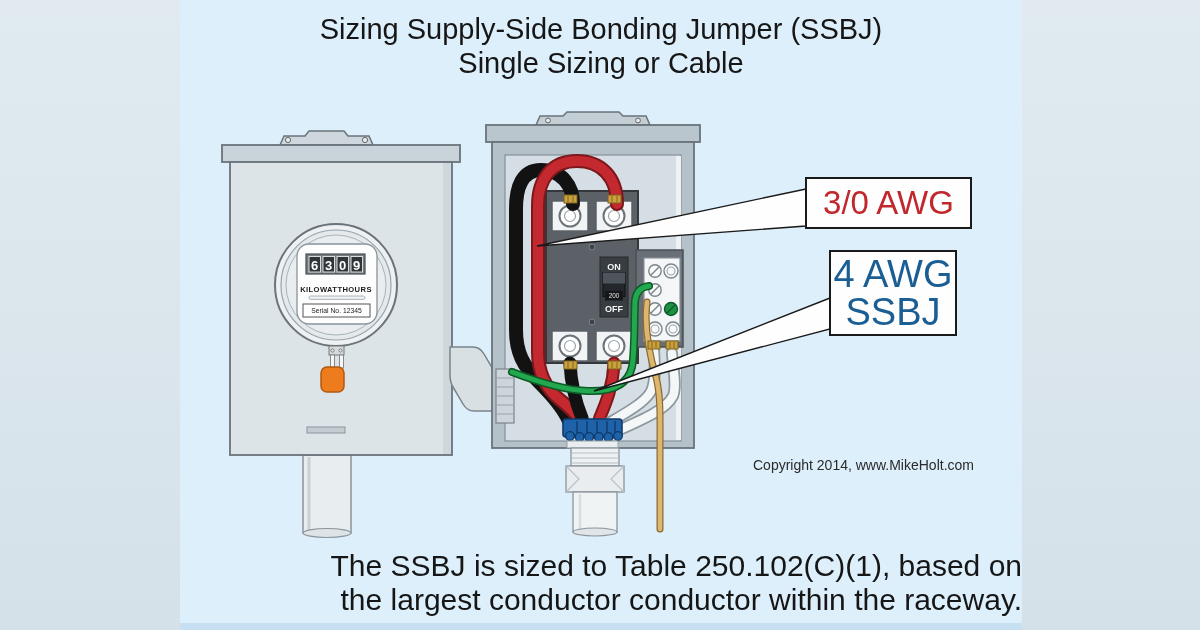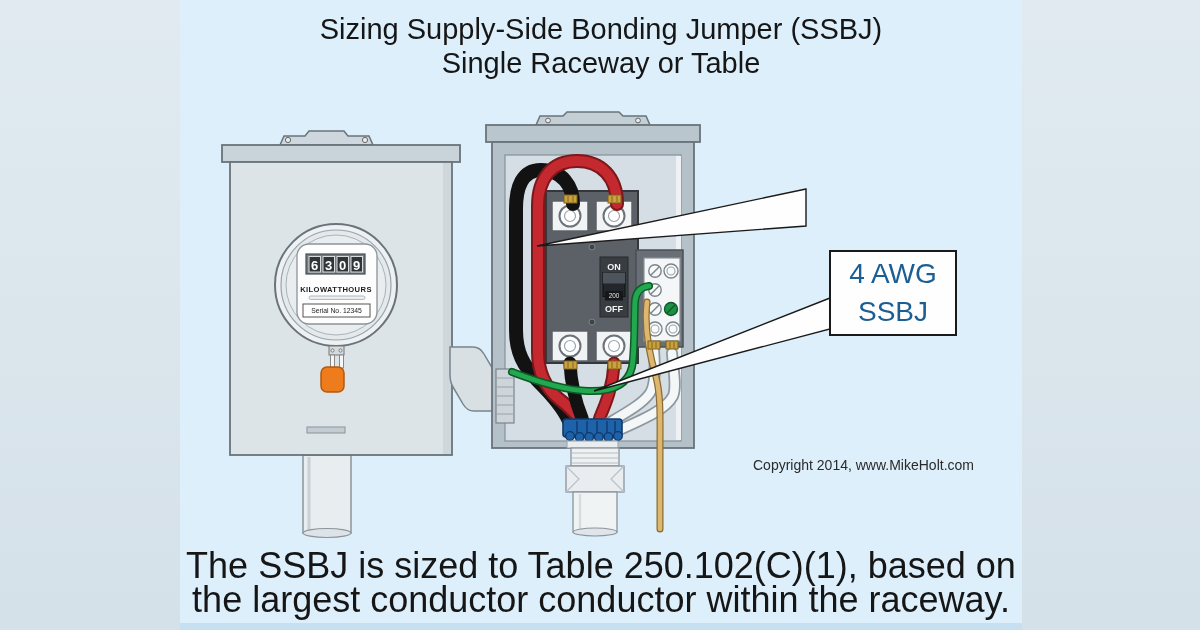--- a/index.html
+++ b/index.html
@@ -15,45 +15,45 @@
   .bottom-strip{
     position:absolute;left:0;bottom:0;width:100%;height:7px;background:#c7e0f1;
   }
   .title-block{
     position:absolute;left:0;top:12px;width:100%;
     text-align:center;color:#161616;font-size:29px;line-height:34px;
   }
   .title-line3{font-style:italic;}
   .caption-block{
     position:absolute;left:0;top:549px;width:100%;
-    text-align:center;color:#161616;font-size:36px;line-height:34px;
+    text-align:right;color:#161616;font-size:30px;line-height:34px;
   }
   .copyright{
     position:absolute;left:573px;top:457px;width:240px;
     font-size:14px;color:#2a2a2a;text-align:left;white-space:nowrap;
   }
   .diagram-svg{position:absolute;left:0;top:0;width:1200px;height:630px;}
   .callout{
     position:absolute;background:#fffefe;border:2px solid #1a1a1a;
     display:flex;flex-direction:column;align-items:center;justify-content:center;
     text-align:center;
   }
   .callout-red{left:805px;top:177px;width:163px;height:48px;color:#c1272d;font-size:33px;}
-  .callout-blue{left:829px;top:250px;width:124px;height:82px;color:#1a5e94;font-size:28px;line-height:38px;}
+  .callout-blue{left:829px;top:250px;width:124px;height:82px;color:#1a5e94;font-size:38px;line-height:38px;}
   svg text{font-family:"Liberation Sans","DejaVu Sans",sans-serif;}
 </style>
 </head>
 <body>
 
 <div class="stage">
 
   <div class="inner-image">
     <div class="title-block">
       <div>Sizing Supply-Side Bonding Jumper (SSBJ)</div>
-      <div>Single Raceway or Table</div>
+      <div>Single Sizing or Cable</div>
     </div>
     <div class="caption-block">
       <div>The SSBJ is sized to Table 250.102(C)(1), based on</div>
       <div>the largest conductor conductor within the raceway.</div>
     </div>
     <div class="copyright">Copyright 2014, www.MikeHolt.com</div>
     <div class="bottom-strip"></div>
   </div>
 
   <svg class="diagram-svg" viewBox="0 0 1200 630">
@@ -230,18 +230,21 @@
       <path d="M624,466 L611,479 L624,492" fill="none" stroke="#b7c1c7" stroke-width="1.2"></path>
       <rect x="573" y="492" width="44" height="40" fill="#f0f3f4" stroke="#8a949b" stroke-width="1.3"></rect>
       <line x1="580" y1="494" x2="580" y2="529" stroke="#d6dde1" stroke-width="2.5"></line>
       <ellipse cx="595" cy="532" rx="22" ry="4" fill="#dfe5e8" stroke="#8a949b" stroke-width="1.1"></ellipse>
     </g>
 
     <polygon points="806,189 537,246 806,226" fill="#fffefe" stroke="#1a1a1a" stroke-width="1.4"></polygon>
     <polygon points="830,298 594,391 830,329" fill="#fffefe" stroke="#1a1a1a" stroke-width="1.4"></polygon>
   </svg>
 
+  <div class="callout callout-red">
+    <div>3/0 AWG</div>
+  </div>
   <div class="callout callout-blue">
     <div>4 AWG</div>
     <div>SSBJ</div>
   </div>
 
 </div>
 
 </body></html>

